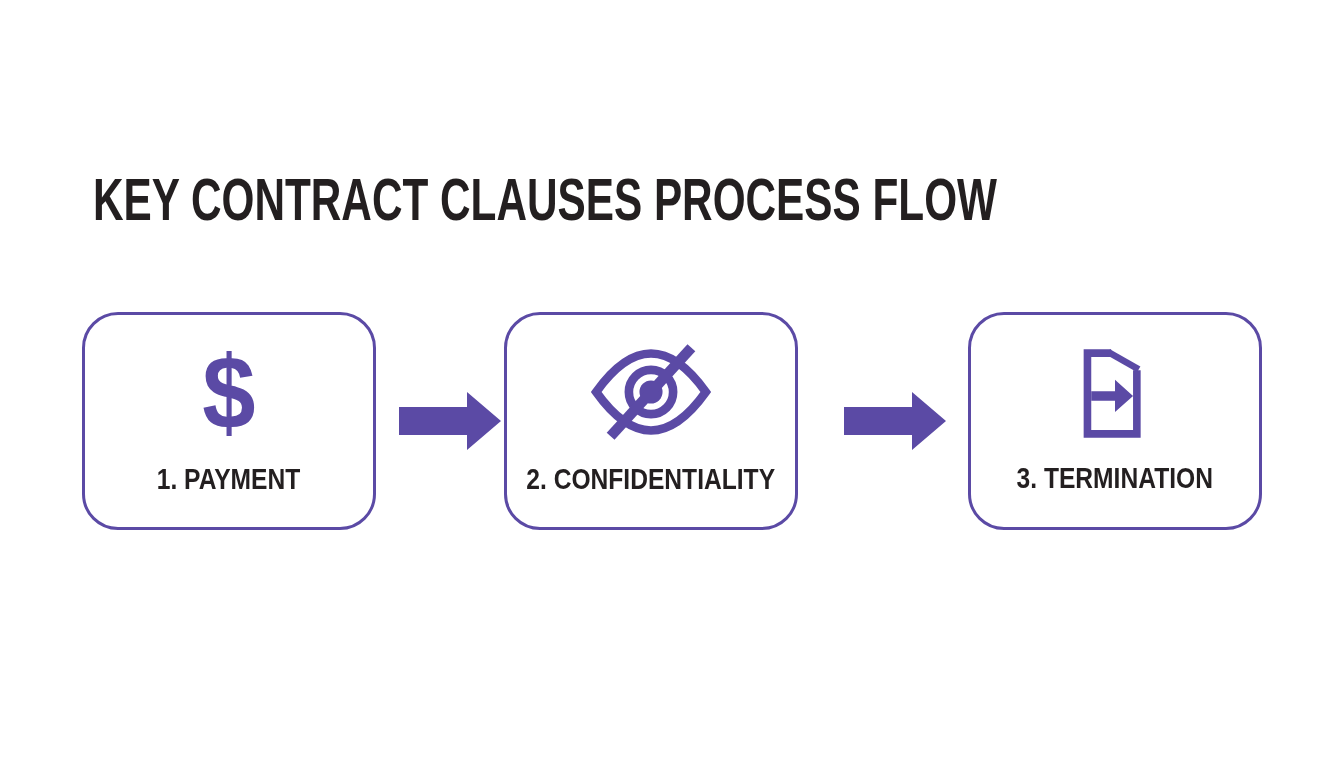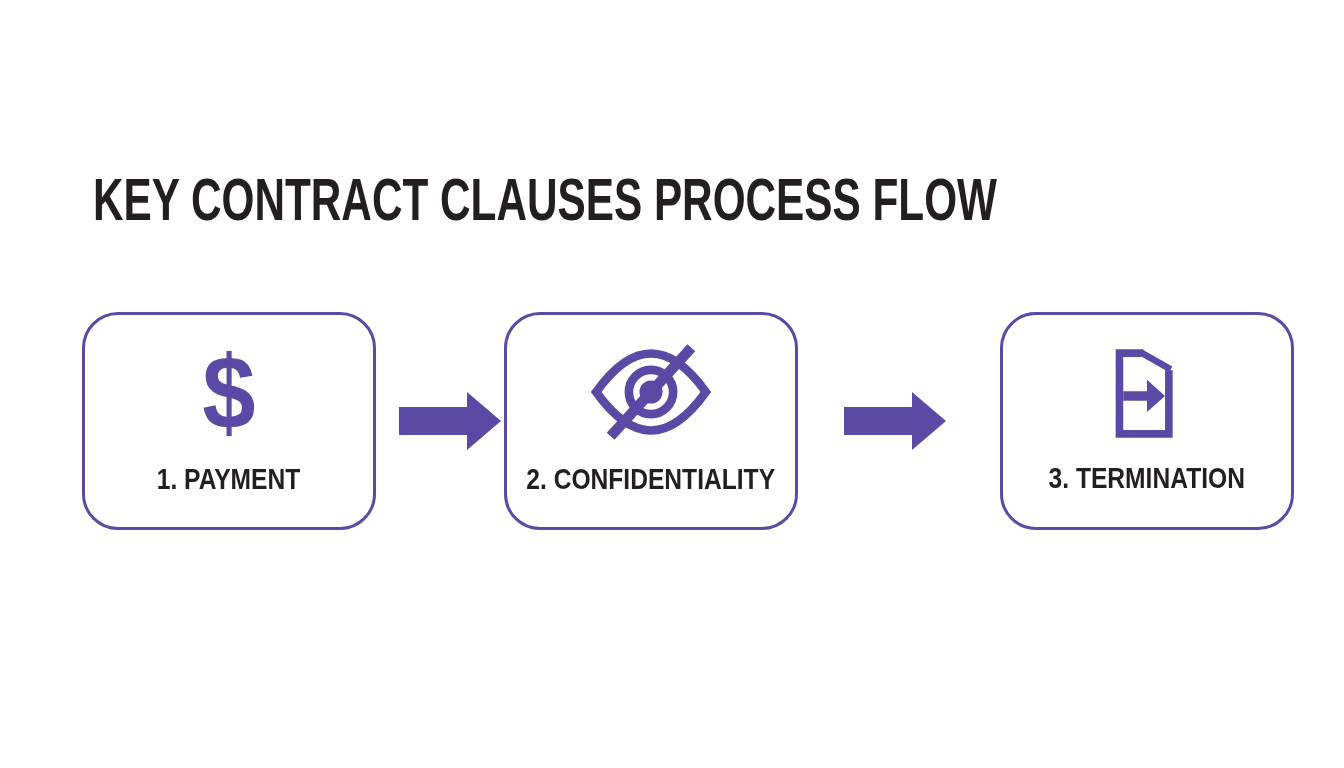--- a/index.html
+++ b/index.html
@@ -43,21 +43,21 @@
     border-radius: 36px;
     display: flex;
     flex-direction: column;
     align-items: center;
     justify-content: center;
     gap: 22px;
     padding-bottom: 6px;
   }
   .flow-step.step-1 { left: 82px; }
   .flow-step.step-2 { left: 504px; }
-  .flow-step.step-3 { left: 1000px; gap: 20px; }
+  .flow-step.step-3 { left: 968px; gap: 20px; }
   .step-icon-area {
     height: 100px;
     display: flex;
     align-items: center;
     justify-content: center;
     color: var(--accent);
   }
   .dollar-glyph {
     font-size: 104px;
     font-weight: 700;

